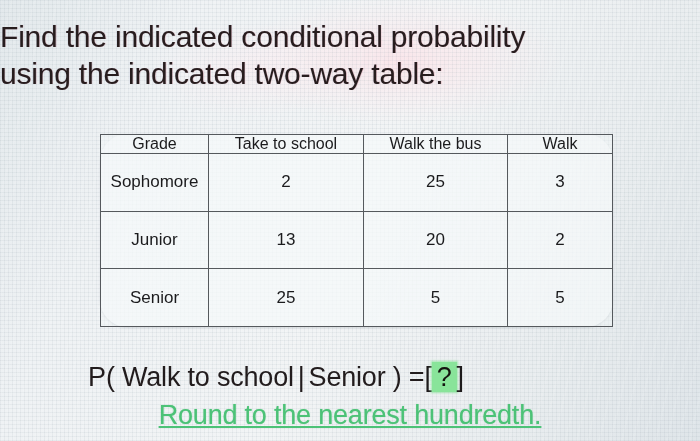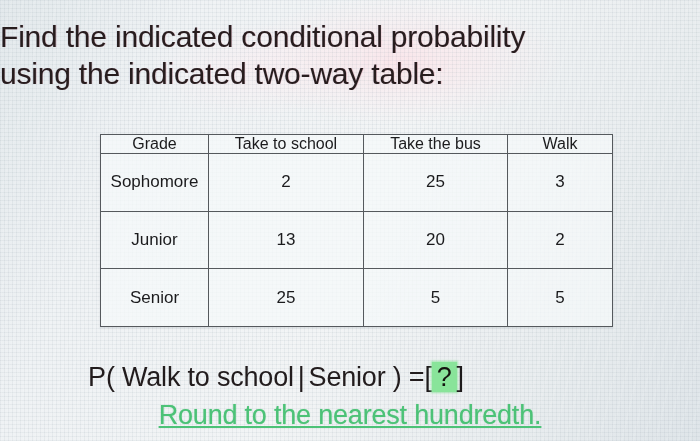--- a/index.html
+++ b/index.html
@@ -76,20 +76,21 @@
     width: 512px;
     height: 193px;
   }
   table#twoway {
     border-collapse: collapse;
     width: 512px;
     height: 193px;
     table-layout: fixed;
     background: rgba(248,250,251,0.55);
     box-shadow: 0 1px 2px rgba(90,100,110,0.18);
+    border-radius: 27px;
   }
   table#twoway td {
     border: 1.6px solid #55595d;
     color: #1b1b1d;
     font-size: 17px;
     text-align: center;
     vertical-align: middle;
     padding: 0;
     background: rgba(246,249,250,0.40);
   }
@@ -159,21 +160,21 @@
       <colgroup>
         <col class="c-grade">
           <col class="c-drive">
           <col class="c-bus">
           <col class="c-walk">
       </colgroup>
       <thead>
         <tr>
           <td>Grade</td>
           <td>Take to school</td>
-          <td>Take the bus</td>
+          <td>Walk the bus</td>
           <td>Walk</td>
         </tr>
       </thead>
       <tbody>
         <tr>
           <td class="rowlabel">Sophomore</td>
           <td class="num">2</td>
           <td class="num">25</td>
           <td class="num-walk">3</td>
         </tr>

